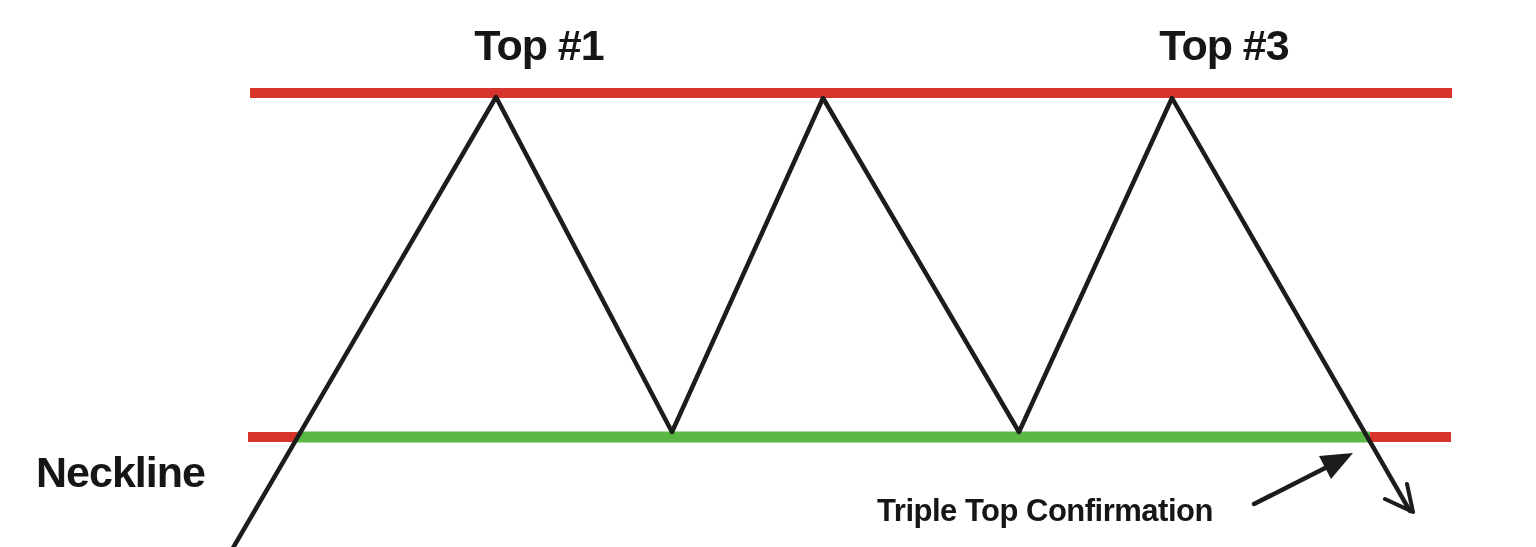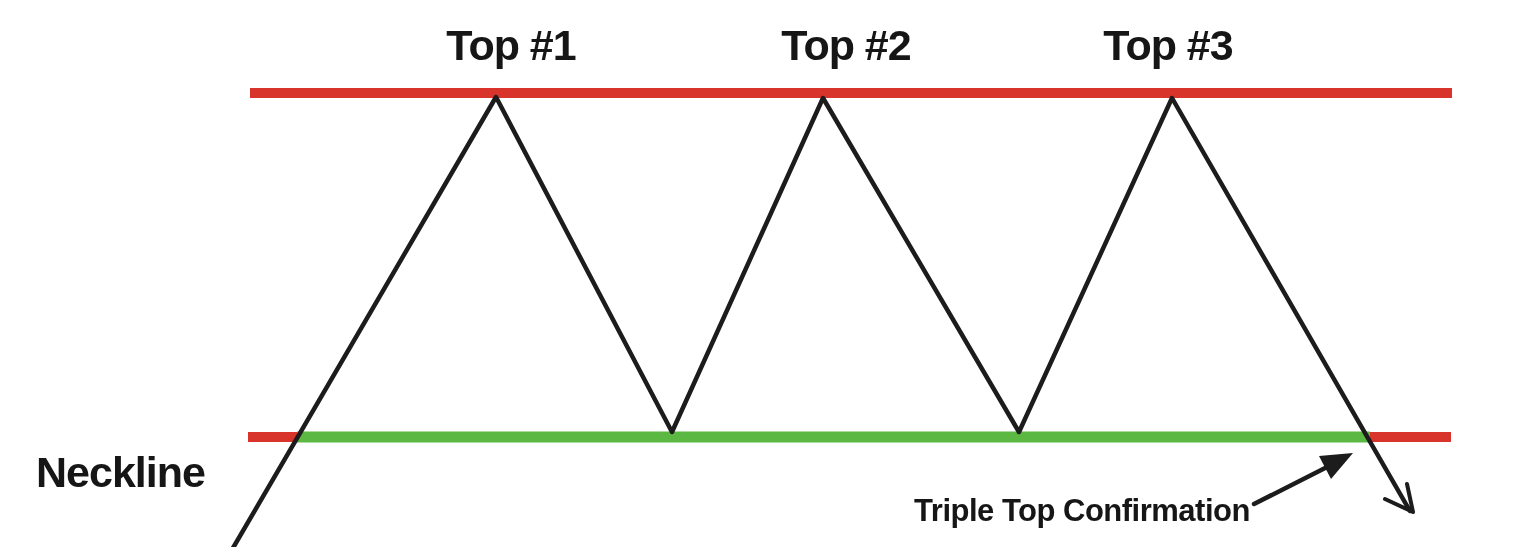--- a/index.html
+++ b/index.html
@@ -25,34 +25,34 @@
     color: #161616;
     font-weight: 700;
     line-height: 1;
     white-space: nowrap;
     letter-spacing: -1px;
   }
   .peak-label {
     top: 24px;
     font-size: 43px;
     transform: translateX(-50%);
+    margin-left: 28px;
   }
   .neckline-label {
     left: 36px;
     top: 415px;
     font-size: 43px;
     margin-top: 36px;
   }
   .confirmation-label {
     left: 1045px;
     top: 495px;
     font-size: 31px;
     transform: translateX(-50%);
     letter-spacing: -0.5px;
-    margin-left: 37px;
   }
 </style>
 </head>
 <body>
 
 <div class="stage">
 
   <svg width="1536" height="547" viewBox="0 0 1536 547">
 
     <line x1="250" y1="93" x2="1452" y2="93" stroke-width="10" stroke="#d9342c"></line>
@@ -67,21 +67,20 @@
 
     <polyline points="1407,484 1413,512 1385,499" fill="none" stroke-width="4" stroke-linecap="round" stroke-linejoin="round" stroke="#1c1c1c"></polyline>
 
     <line x1="1254" y1="504" x2="1333" y2="464" stroke-width="4.5" stroke-linecap="round" stroke="#1c1c1c"></line>
 
     <polygon points="1353,453 1331,479 1319,456" fill="#1c1c1c"></polygon>
   </svg>
 
   <div class="label peak-label" style="left:511px">Top #1</div>
 
-  <div class="label peak-label" style="left:846px">Top #2</div>
 
-  <div class="label peak-label" style="left:1168px">Top #3</div>
+  <div class="label peak-label" style="left:1196px">Top #3</div>
 
   <div class="label neckline-label">Neckline</div>
 
   <div class="label confirmation-label">Triple Top Confirmation</div>
 
 </div>
 
 </body></html>

